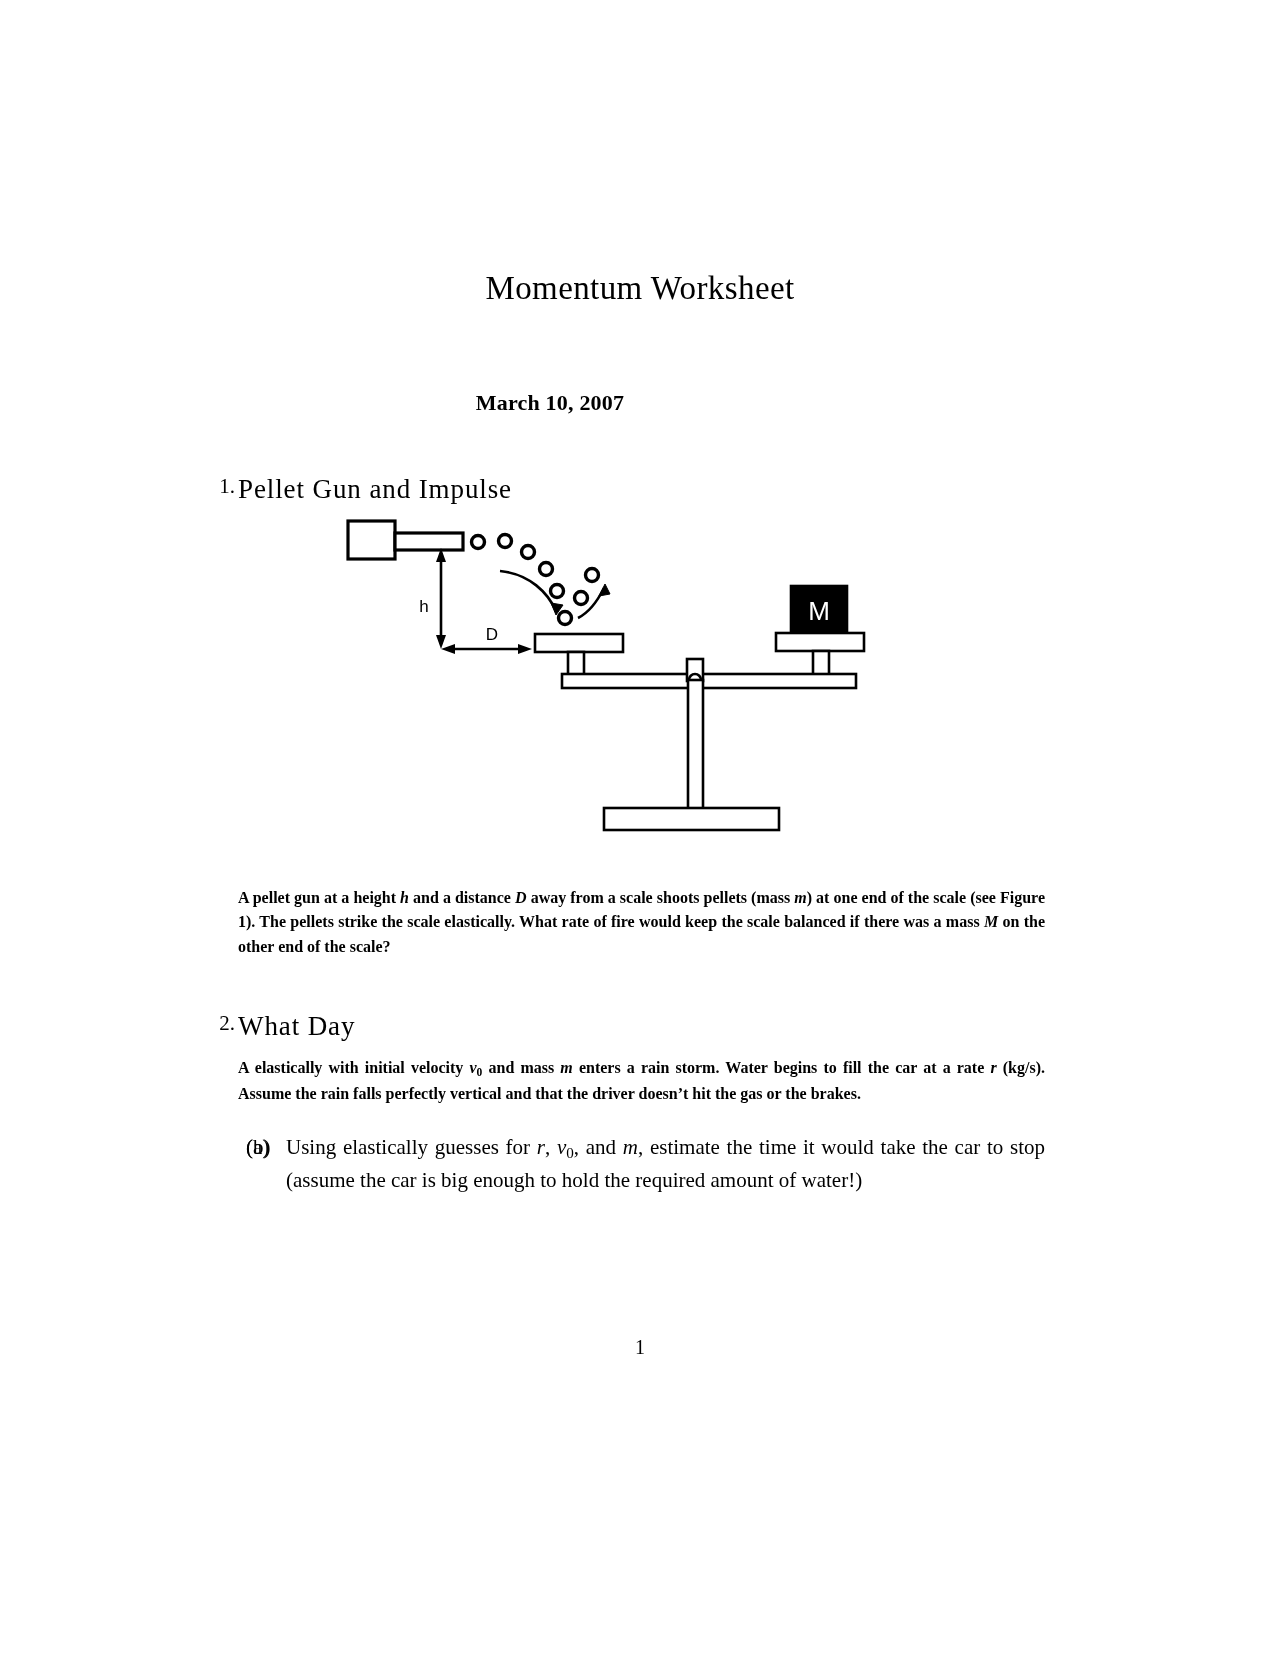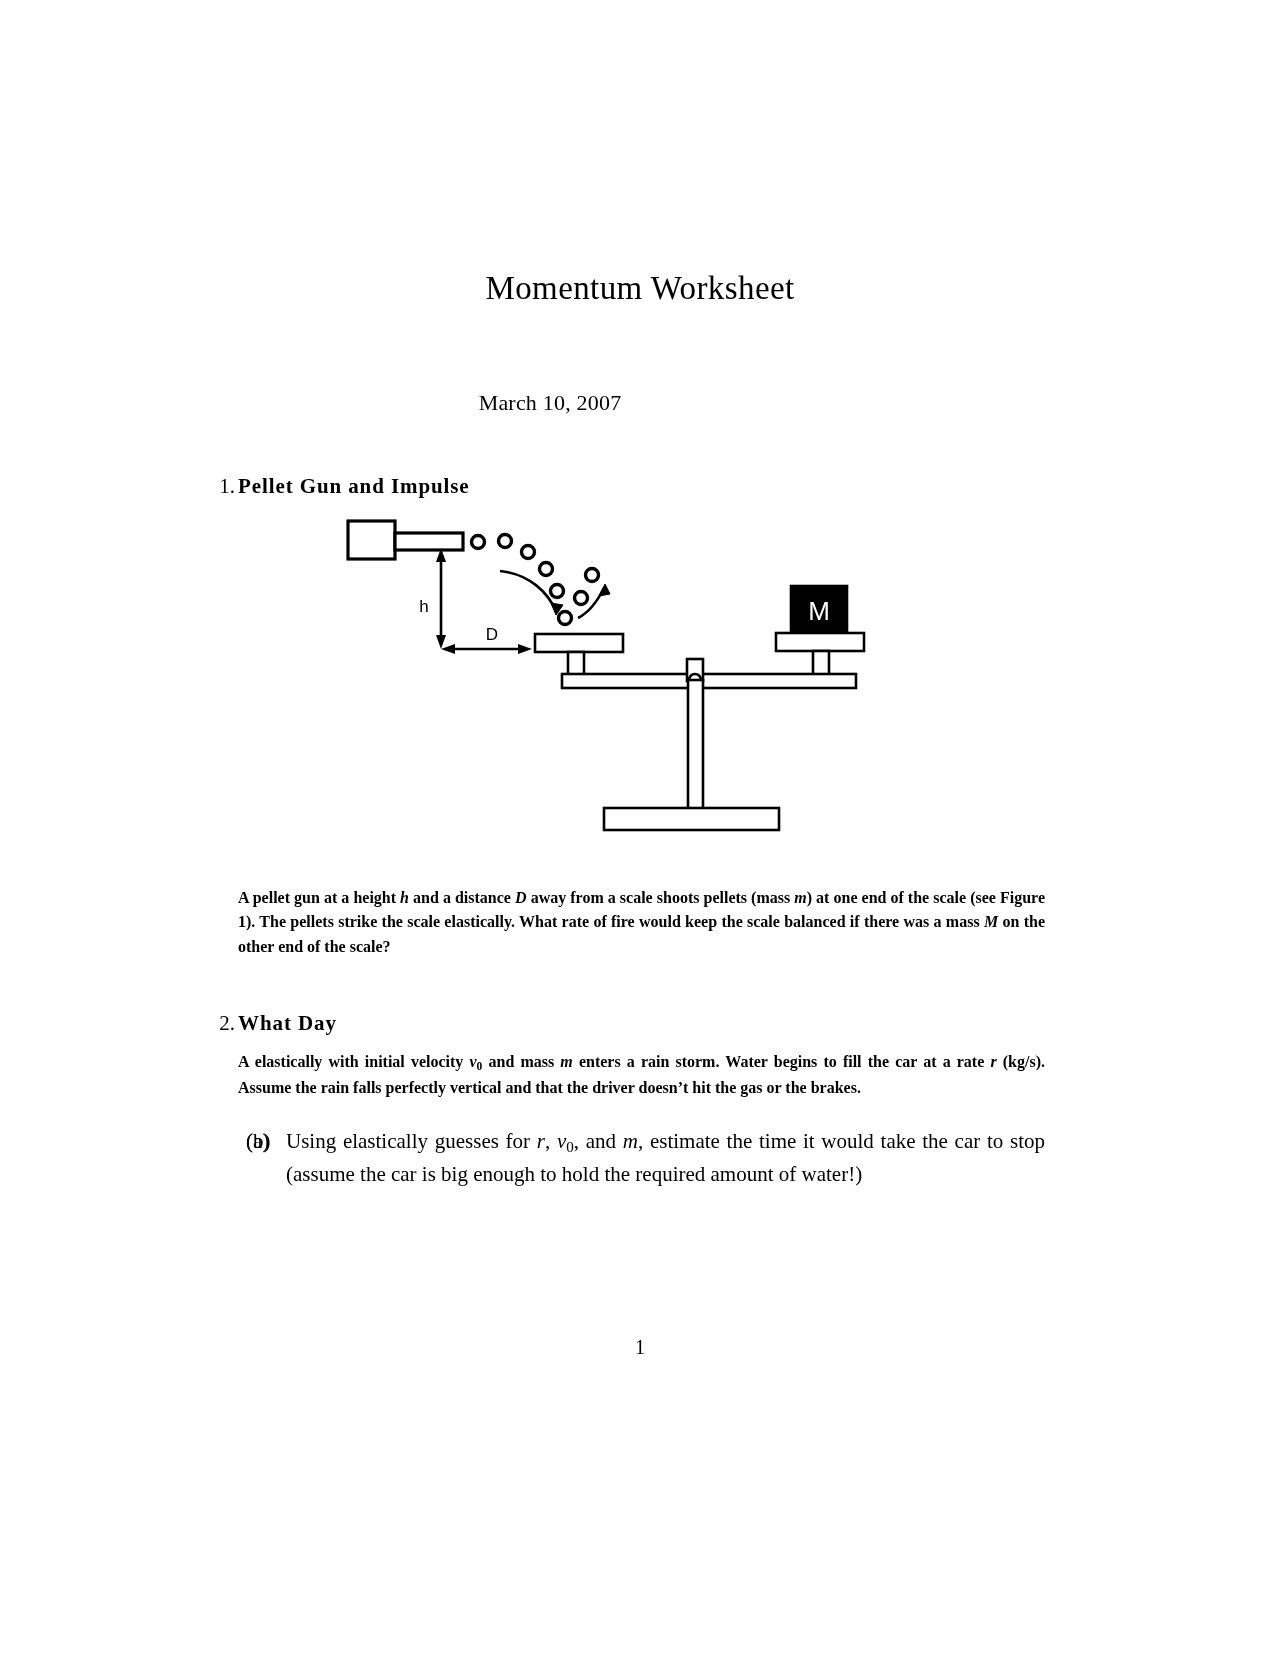--- a/index.html
+++ b/index.html
@@ -30,42 +30,43 @@
     font-weight: 400;
   }
   .doc-date {
     position: absolute;
     top: 382px;
     left: 0;
     width: 1100px;
     text-align: center;
     font-size: 22px;
     letter-spacing: 0.2px;
+    font-weight: bold;
   }
 
   
   .problem {
     position: absolute;
     left: 205px;
     width: 840px;
   }
   .prob-num {
     position: absolute;
     left: 0;
     top: 0;
     width: 30px;
     text-align: right;
     font-size: 21px;
   }
   .prob-body {
     margin-left: 33px;
   }
   .prob-heading {
-    font-weight: bold;
-    font-size: 21px;
+    font-weight: normal;
+    font-size: 27px;
     letter-spacing: 0.9px;
   }
 
   .para {
     font-size: 16px;
     line-height: 1.52;
     text-align: justify;
     text-justify: inter-word;
     margin: 0;
     font-weight: bold;

